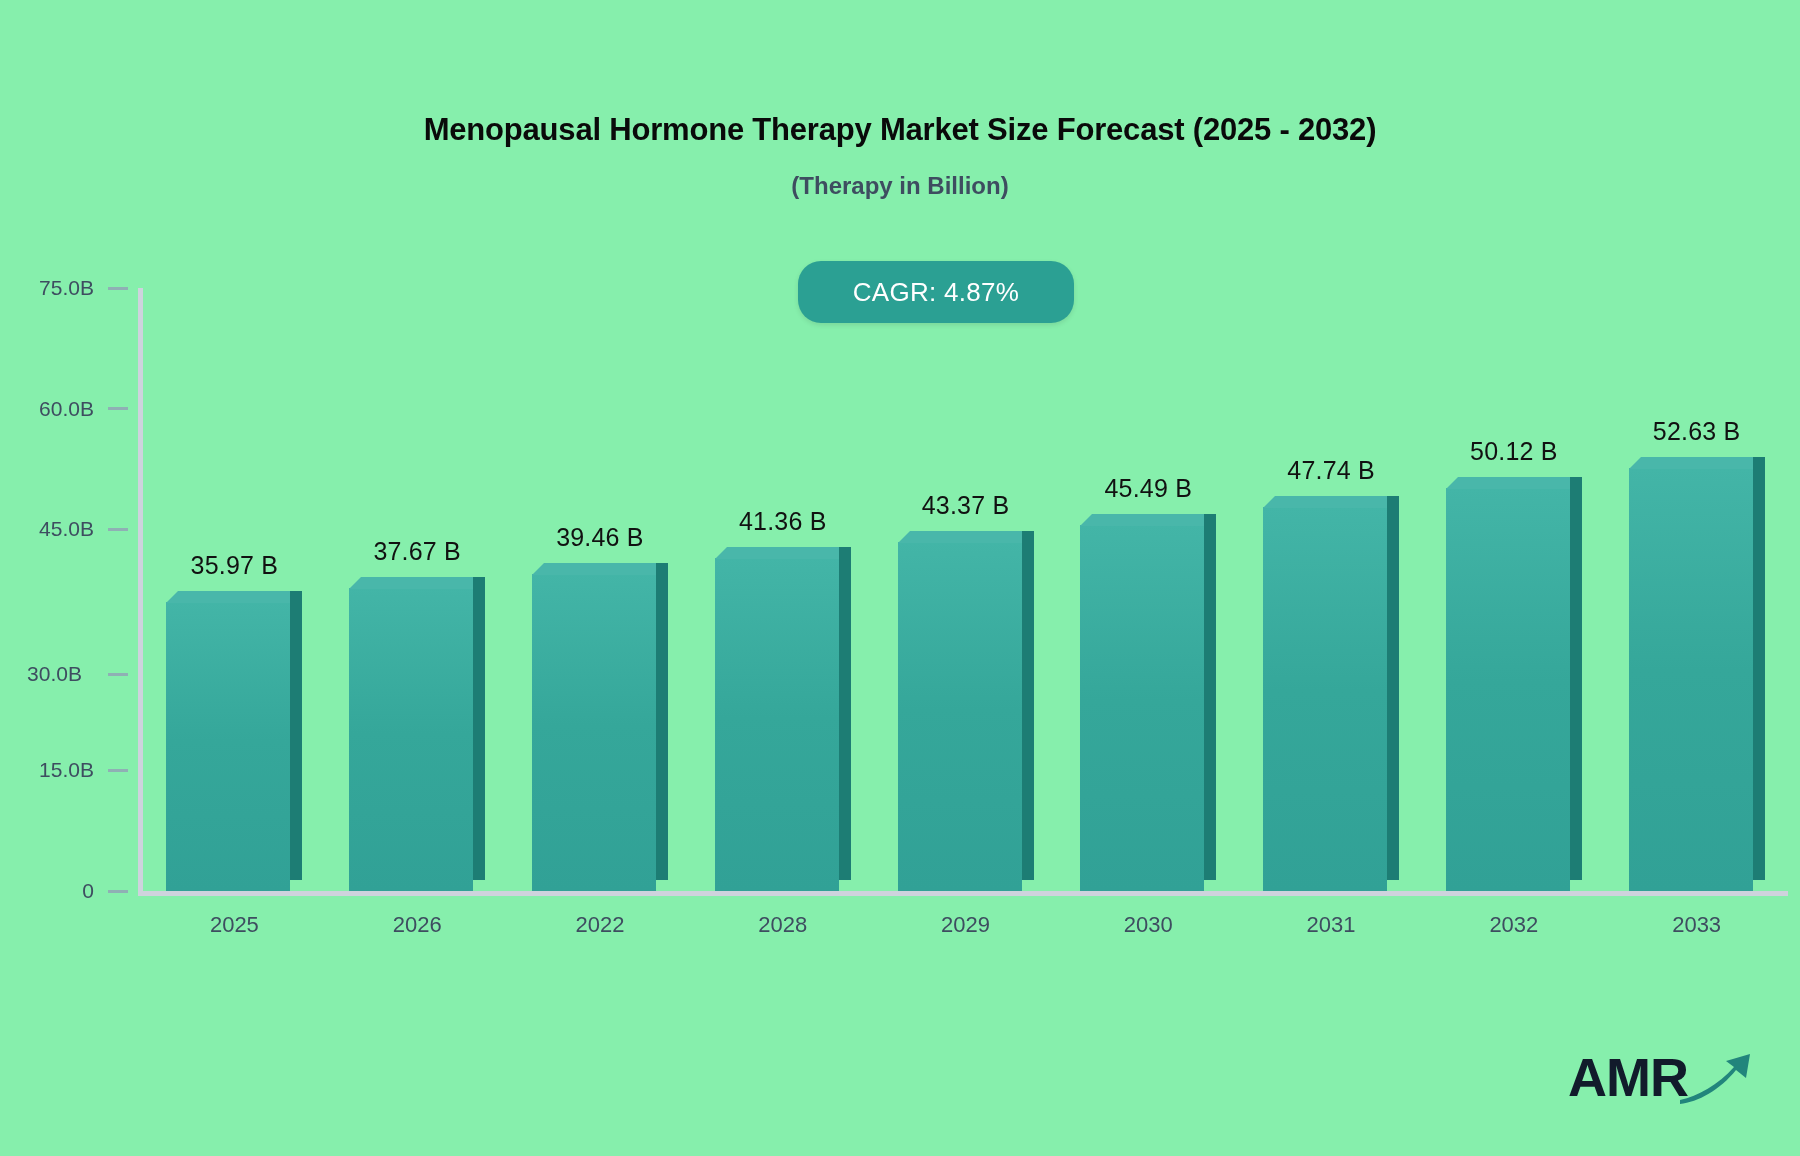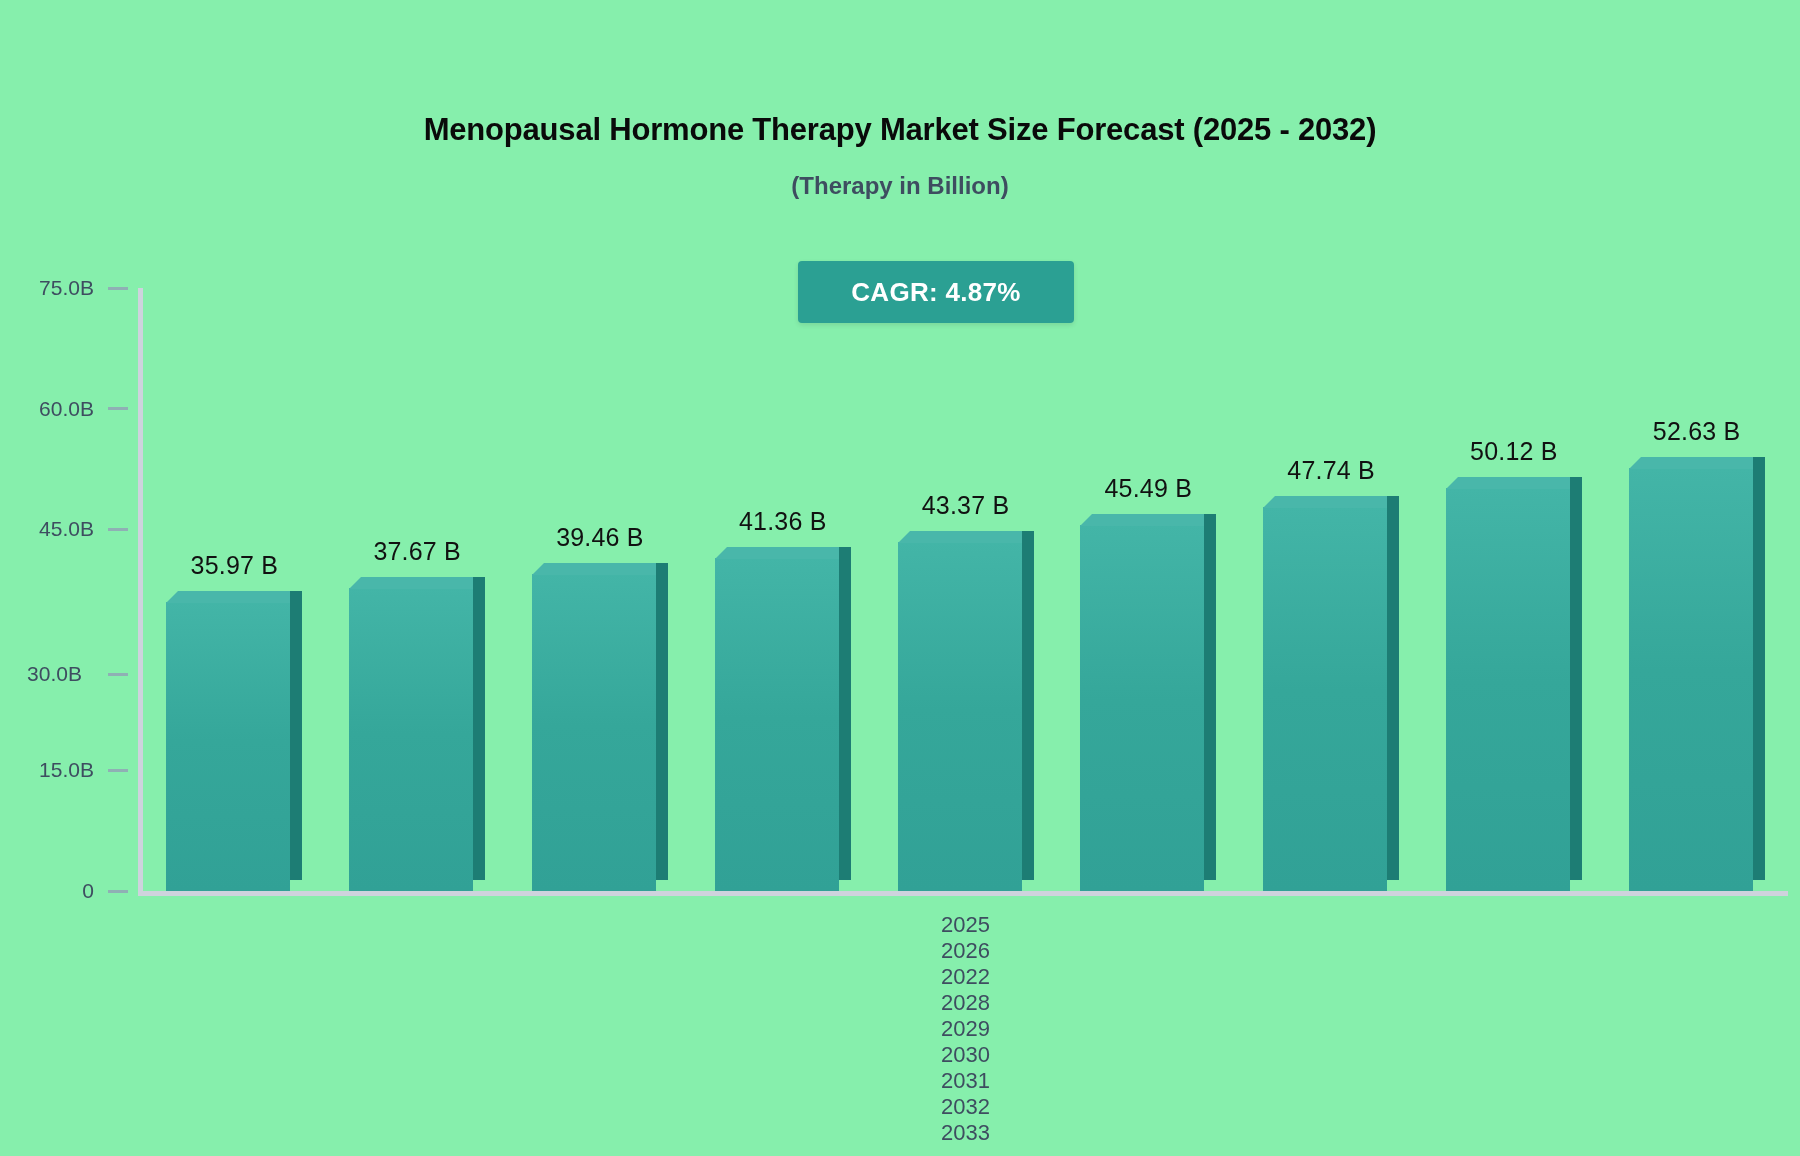--- a/index.html
+++ b/index.html
@@ -41,24 +41,24 @@
   }
 
   
   #cagr-badge {
     position: absolute;
     top: 261px;
     left: 798px;
     width: 276px;
     height: 62px;
     background: #2ba093;
-    border-radius: 4px;
+    border-radius: 23px;
     color: #ffffff;
     font-size: 26px;
-    font-weight: 700;
+    font-weight: 400;
     display: flex;
     align-items: center;
     justify-content: center;
     box-shadow: 0 2px 5px rgba(0,0,0,0.10);
     letter-spacing: 0.3px;
   }
   
   #y-axis-line {
     position: absolute;
     left: 138px;
@@ -173,21 +173,20 @@
     letter-spacing: 0.2px;
   }
 
   
   #x-labels {
     position: absolute;
     left: 143px;
     top: 912px;
     width: 1645px;
     display: flex;
-    flex-direction: column;
   }
   .xlabel {
     flex: 1 1 0;
     text-align: center;
     font-size: 22px;
     color: #3e4d60;
   }
 
   
   #logo {
@@ -345,14 +344,20 @@
       <div class="xlabel">2026</div>
       <div class="xlabel">2022</div>
       <div class="xlabel">2028</div>
       <div class="xlabel">2029</div>
       <div class="xlabel">2030</div>
       <div class="xlabel">2031</div>
       <div class="xlabel">2032</div>
       <div class="xlabel">2033</div>
     </div>
 
+  <div id="logo">
+    <div id="logo-text">AMR</div>
+    <svg id="logo-arrow" viewBox="0 0 86 60">
+      <path d="M4 52 C 22 50, 44 38, 60 18 L 70 26 L 74 2 L 50 9 L 58 15 C 42 33, 22 44, 4 48 Z" fill="#22857c"></path>
+    </svg>
+  </div>
 
 </div>
 
 </body></html>

